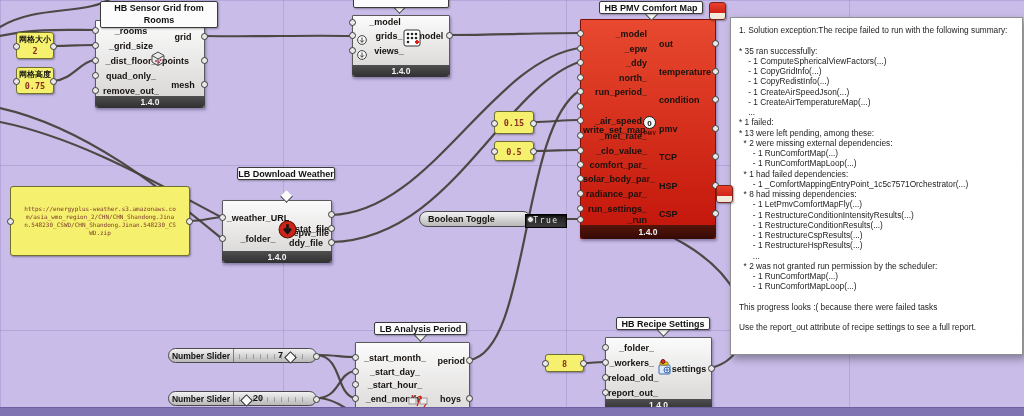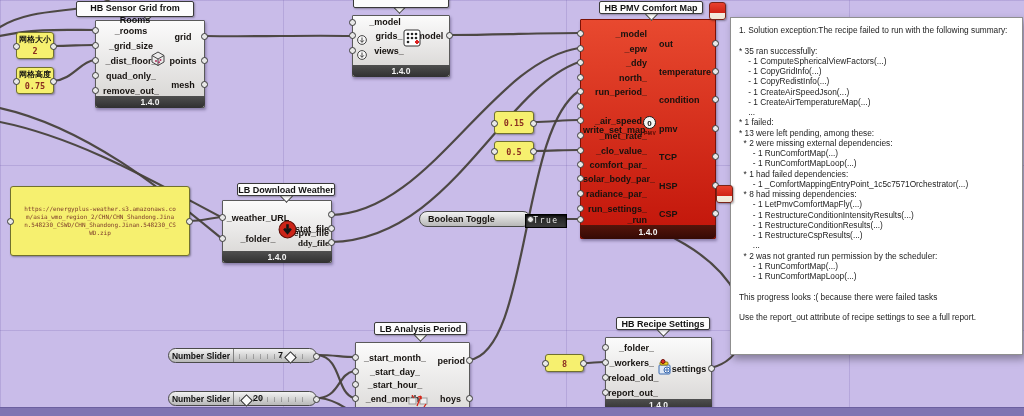--- a/index.html
+++ b/index.html
@@ -75,30 +75,30 @@
     <path d="M 318,355 C 334,355 342,357 354,357"></path>
     <path d="M 318,355 C 342,358 336,393 354,398"></path>
     <path d="M 320,398 C 340,395 338,374 354,371"></path>
     <path d="M 320,398 C 338,400 344,409 354,412"></path>
     <path d="M 583,363 C 592,363 596,362 604,362"></path>
     <path d="M 189,221 C 203,221 210,218 221,217"></path>
     <path d="M 0,122 C 80,138 160,185 221,217"></path>
     <path d="M 0,108 C 90,128 170,196 221,238"></path>
   </svg>
 
-  <div class="tag" style="left:76px;top:1px;width:118px;height:16px;">HB Sensor Grid from Rooms</div>
+  <div class="tag" style="left:100px;top:1px;width:118px;height:27px;">HB Sensor Grid from Rooms</div>
   <div class="notch" style="left:143px;top:10px;"></div>
   <div class="comp" style="left:95px;top:20px;width:110px;height:88px;">
     <div class="param" style="left:2px;top:4px;width:66px;text-align:center;">_rooms</div>
     <div class="param" style="left:2px;top:19px;width:66px;text-align:center;">_grid_size</div>
     <div class="param" style="left:2px;top:34px;width:66px;text-align:center;">_dist_floor_</div>
     <div class="param" style="left:2px;top:49px;width:66px;text-align:center;">quad_only_</div>
     <div class="param" style="left:2px;top:64px;width:66px;text-align:center;">remove_out_</div>
     <div class="param" style="left:66px;top:10px;width:42px;text-align:center;">grid</div>
-    <div class="param" style="left:66px;top:34px;width:42px;text-align:center;">points</div>
+    <div class="param" style="left:66px;top:34px;width:42px;">points</div>
     <div class="param" style="left:66px;top:58px;width:42px;text-align:center;">mesh</div>
     <span class="icon" style="left:54px;top:30px;">
       <svg width="16" height="16" viewBox="0 0 16 16">
           <path d="M8 1 L14 4.5 L14 11 L8 14.5 L2 11 L2 4.5 Z M2 4.5 L8 8 L14 4.5 M8 8 L8 14.5" stroke="#444" fill="none" stroke-width="1"></path>
           <circle cx="6" cy="10" r="1" fill="#b03060"></circle>
           <circle cx="9" cy="11.2" r="1" fill="#b03060"></circle>
           <circle cx="10.5" cy="9" r="1" fill="#b03060"></circle>
         </svg>
     </span>
     <div class="vbar">1.4.0</div>
@@ -234,38 +234,39 @@
     <div class="tline">  * 2 were missing external dependencies:</div>
     <div class="tline">      - 1 RunComfortMap(...)</div>
     <div class="tline">      - 1 RunComfortMapLoop(...)</div>
     <div class="tline">  * 1 had failed dependencies:</div>
     <div class="tline">      - 1 _ComfortMappingEntryPoint_1c5c7571Orchestrator(...)</div>
     <div class="tline">  * 8 had missing dependencies:</div>
     <div class="tline">      - 1 LetPmvComfortMapFly(...)</div>
     <div class="tline">      - 1 RestructureConditionIntensityResults(...)</div>
     <div class="tline">      - 1 RestructureConditionResults(...)</div>
     <div class="tline">      - 1 RestructureCspResults(...)</div>
+    <div class="tline">      - 1 RestructureHspResults(...)</div>
     <div class="tline">      ...</div>
     <div class="tline">  * 2 was not granted run permission by the scheduler:</div>
     <div class="tline">      - 1 RunComfortMap(...)</div>
     <div class="tline">      - 1 RunComfortMapLoop(...)</div>
     <div class="tline"></div>
     <div class="tline">This progress looks :( because there were failed tasks</div>
     <div class="tline"></div>
     <div class="tline">Use the report_out attribute of recipe settings to see a full report.</div>
   </div>
 
-  <div class="tag" style="left:237px;top:183px;width:98px;height:13px;">LB Download Weather</div>
+  <div class="tag" style="left:237px;top:167px;width:98px;height:13px;">LB Download Weather</div>
   <div class="notch" style="left:282px;top:192px;"></div>
   <div class="comp" style="left:222px;top:200px;width:110px;height:63px;">
     <div class="param" style="left:2px;top:11px;width:66px;text-align:center;">_weather_URL</div>
     <div class="param" style="left:2px;top:32px;width:66px;text-align:center;">_folder_</div>
     <div class="param" style="right:2px;top:8px;width:40px;text-align:right;margin-top:18px;">epw_file</div>
     <div class="param" style="right:2px;top:22px;width:40px;text-align:right;">stat_file</div>
-    <div class="param" style="right:2px;top:36px;width:40px;text-align:right;font-family:Liberation Serif, serif;">ddy_file</div>
+    <div class="param" style="right:8px;top:36px;width:40px;text-align:right;">ddy_file</div>
     <span class="icon" style="left:55px;top:19px;">
       <svg width="19" height="19" viewBox="0 0 18 18">
           <circle cx="9" cy="9" r="8" fill="#cc2418" stroke="#5a0d06"></circle>
           <path d="M9 4 V11 M5.8 8.2 L9 12 L12.2 8.2" stroke="#151515" stroke-width="2.4" fill="none"></path>
         </svg>
     </span>
     <div class="vbar">1.4.0</div>
     <div class="nub" style="left:-4px;top:13px;"></div>
     <div class="nub" style="left:-4px;top:34px;"></div>
     <div class="nub" style="right:-4px;top:10px;"></div>

